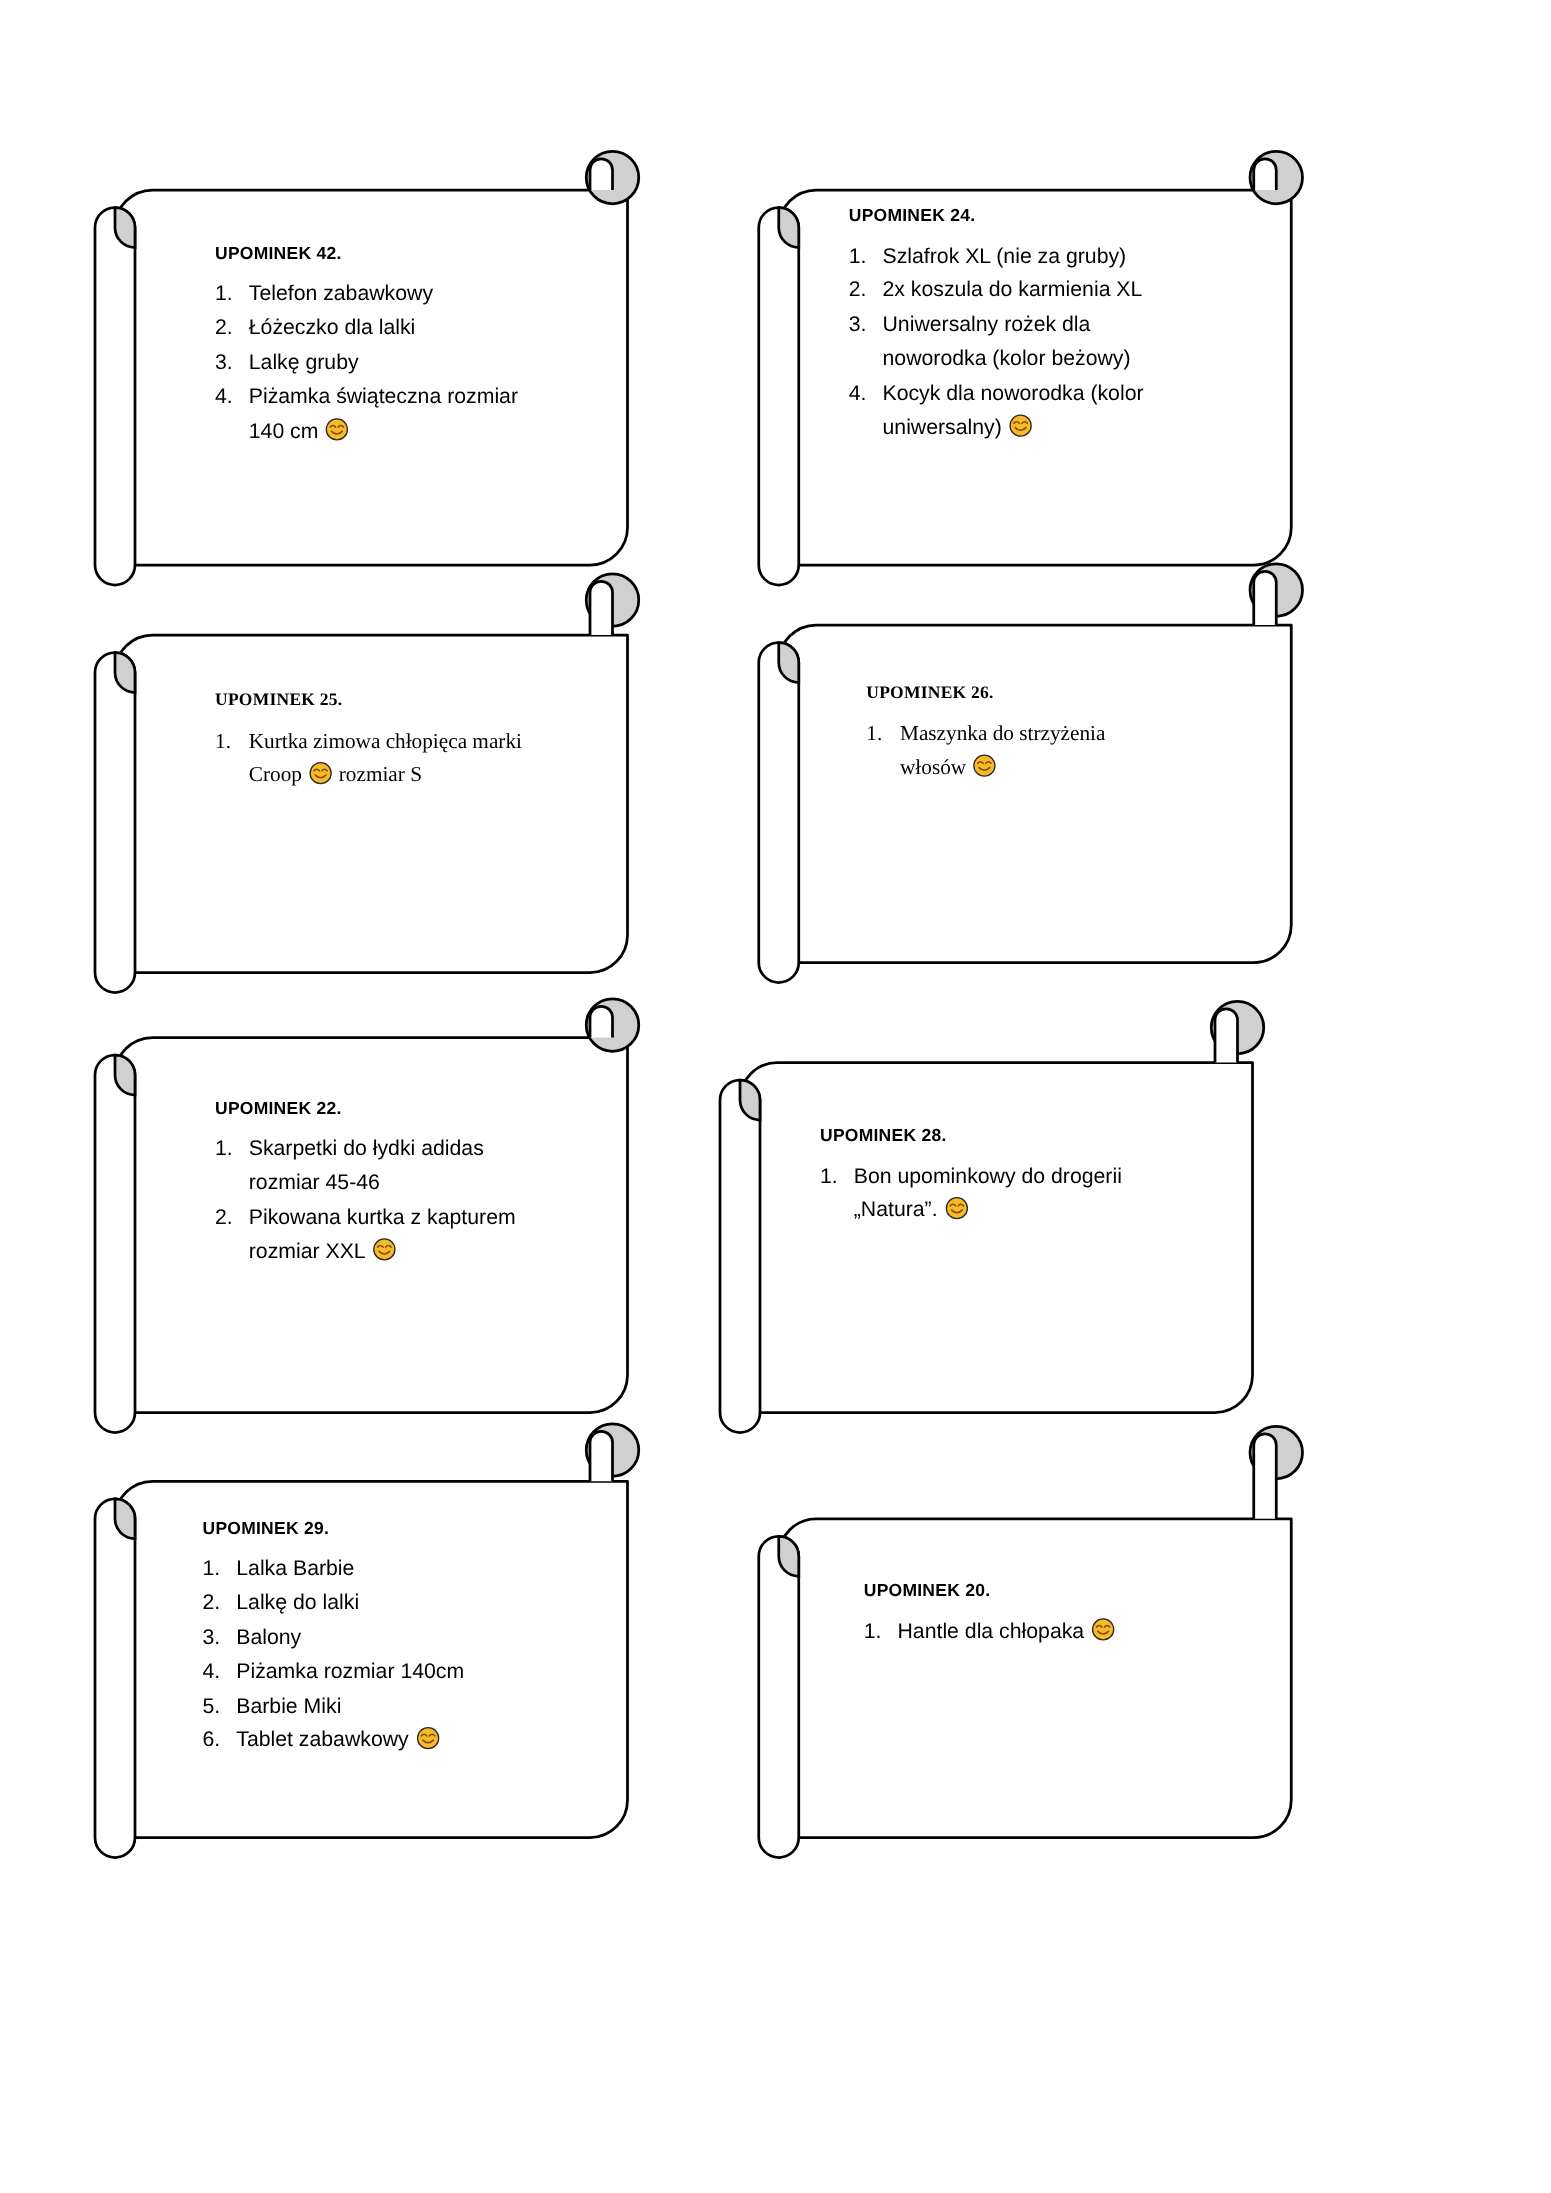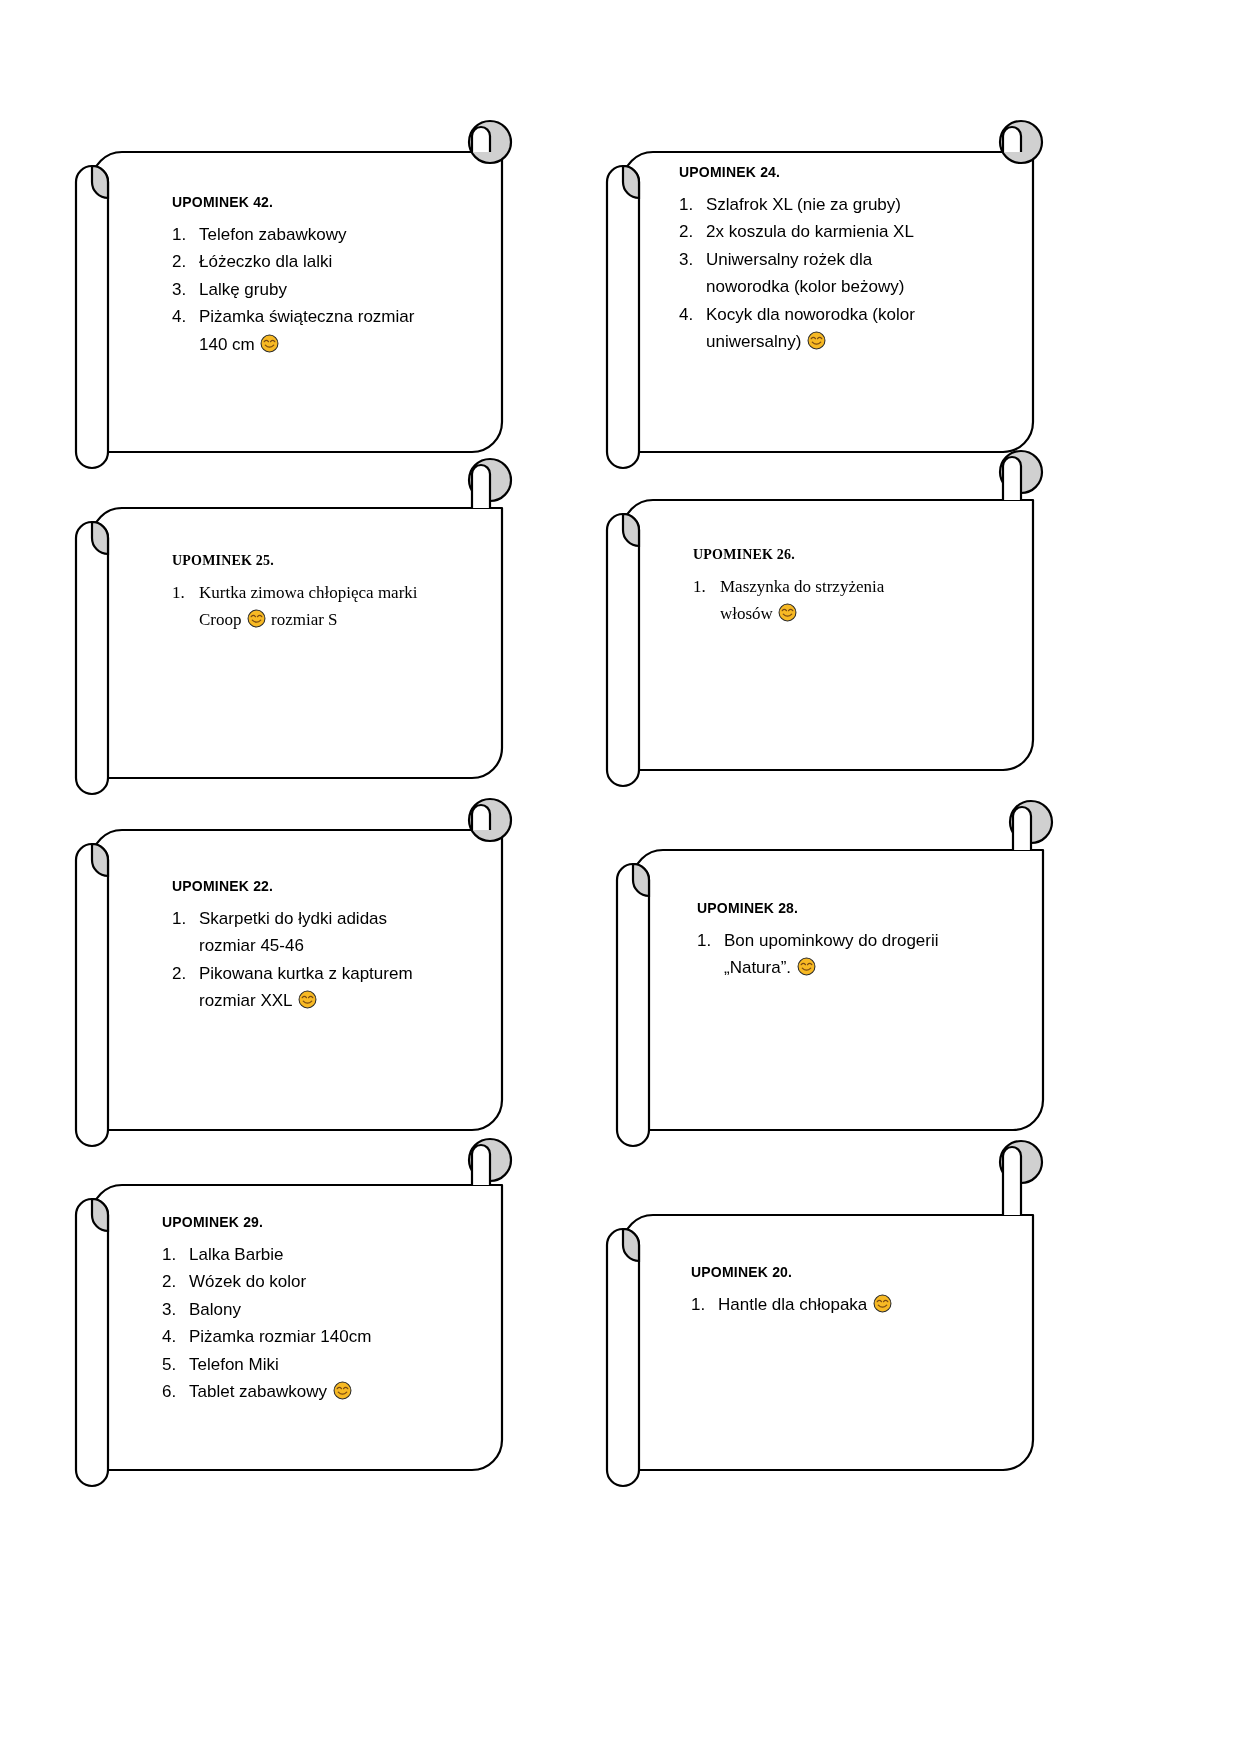--- a/index.html
+++ b/index.html
@@ -77,21 +77,21 @@
 
   #card-25 { left: 62px;  top: 458px; width: 440px; height: 320px; }
   #card-25 .card-content { left: 110px; top: 94px; width: 325px; font-family: Liberation Serif, serif; }
 
   #card-26 { left: 593px; top: 450px; width: 440px; height: 320px; font-family: Liberation Serif, serif; }
   #card-26 .card-content { left: 100px; top: 96px; width: 330px; }
 
   #card-27 { left: 62px;  top: 800px; width: 440px; height: 330px; }
   #card-27 .card-content { left: 110px; top: 78px; width: 325px; }
 
-  #card-28 { left: 603px; top: 800px; width: 440px; height: 330px; }
+  #card-28 { left: 562px; top: 800px; width: 440px; height: 330px; }
   #card-28 .card-content { left: 94px; top: 100px; width: 340px; }
 
   #card-29 { left: 62px;  top: 1140px; width: 440px; height: 330px; }
   #card-29 .card-content { left: 100px; top: 74px; width: 330px; }
 
   #card-30 { left: 593px; top: 1140px; width: 440px; height: 330px; }
   #card-30 .card-content { left: 98px; top: 124px; width: 340px; }
 </style>
 </head>
 <body>
@@ -280,33 +280,33 @@
     </svg>
     <div class="card-content">
       <div class="card-title">UPOMINEK 29.</div>
       <ul class="card-list">
           <li>
             <span class="li-num">1.</span>
             <span class="li-text">Lalka Barbie</span>
           </li>
           <li>
             <span class="li-num">2.</span>
-            <span class="li-text">Wózek do kolor</span>
+            <span class="li-text">Lalkę do lalki</span>
           </li>
           <li>
             <span class="li-num">3.</span>
             <span class="li-text">Balony</span>
           </li>
           <li>
             <span class="li-num">4.</span>
             <span class="li-text">Piżamka rozmiar 140cm</span>
           </li>
           <li>
             <span class="li-num">5.</span>
-            <span class="li-text">Telefon Miki</span>
+            <span class="li-text">Barbie Miki</span>
           </li>
           <li>
             <span class="li-num">6.</span>
             <span class="li-text">Tablet zabawkowy <svg viewBox="0 0 36 36" class="emoji">
                 <circle cx="18" cy="18" r="16" fill="#f7b924" stroke="#2b2b2b" stroke-width="2"></circle>
                 <path d="M8 14.5 Q12 10 16 14.5" fill="none" stroke="#7a4a12" stroke-width="2.4" stroke-linecap="round"></path>
                 <path d="M20 14.5 Q24 10 28 14.5" fill="none" stroke="#7a4a12" stroke-width="2.4" stroke-linecap="round"></path>
                 <path d="M10 21 Q18 29 26 21" fill="none" stroke="#7a4a12" stroke-width="2.4" stroke-linecap="round"></path>
               </svg></span>
           </li>

